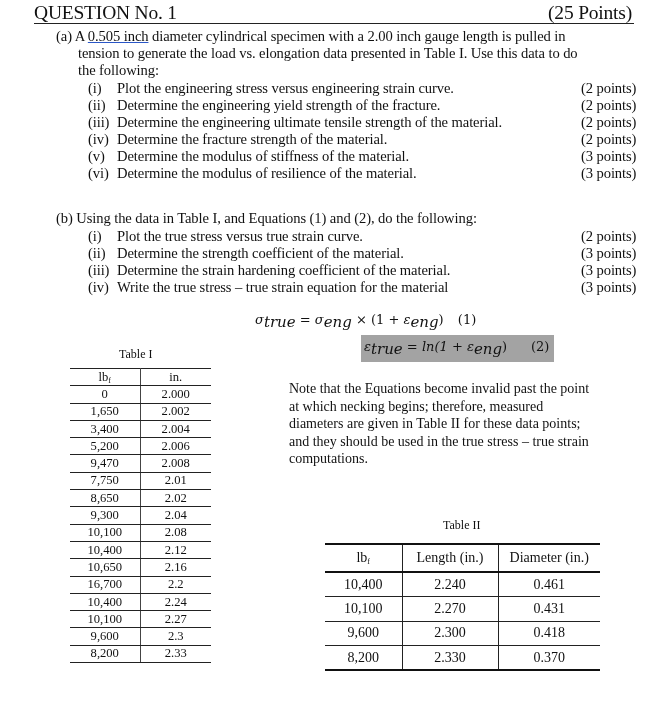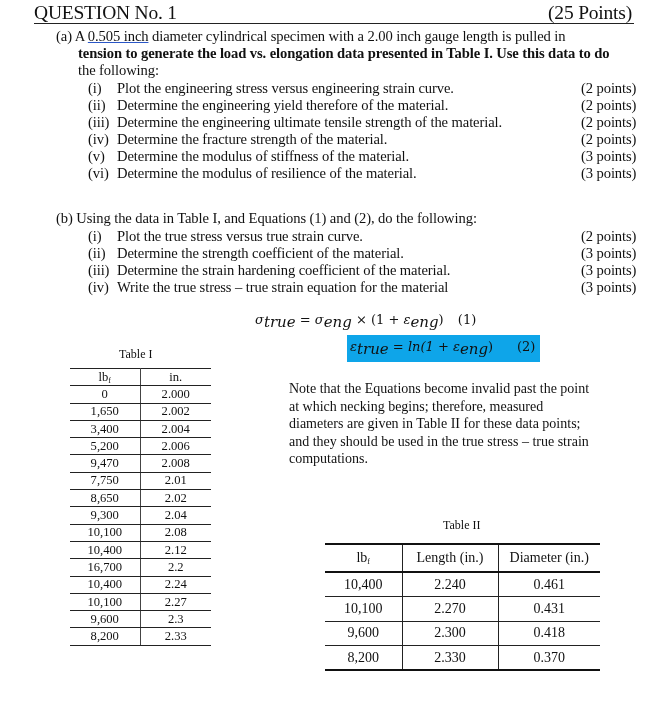--- a/index.html
+++ b/index.html
@@ -25,21 +25,21 @@
     .item-row { position: absolute; height: 17px; }
     .item-row .lbl { position: absolute; left: 0; }
     .item-row .txt { position: absolute; left: 29px; }
     .item-row .pts { position: absolute; }
 
     .eq {
       font-family: "DejaVu Serif", serif; font-style: italic; font-size: 13px; white-space: nowrap;
     }
     .eq .up { font-style: normal; }
     .eq sub { font-size: 15px; font-style: italic; vertical-align: -3px; }
-    .eq-box { background: #0ea5e9; }
+    .eq-box { background: #a3a3a3; margin-left: 14px; }
 
     .tcap {
       font-family: "Liberation Serif", serif; font-size: 12px;
     }
     table { border-collapse: collapse; }
     .t1 { font-family: "Liberation Serif", serif; font-size: 12.6px; }
     .t1 td {
       height: 17.3px; text-align: center; padding: 0;
       border-top: 1px solid #222; border-bottom: 1px solid #222;
     }
@@ -69,32 +69,32 @@
 
 <div class="abs q-header">
   <span class="title">QUESTION No. 1</span>
   <span class="points">(25 Points)</span>
 </div>
 
 <div class="abs body-text" style="left:56px; top:28px;">
   <span>(a)</span>
   <span>A </span><span class="link-u">0.505 inch</span><span> diameter cylindrical specimen with a 2.00 inch gauge length is pulled in</span>
 </div>
-<div class="abs body-text" style="left:78px; top:45px;font-weight:bold;">tension to generate the load vs. elongation data presented in Table I. Use this data to do</div>
+<div class="abs body-text" style="left:78px; top:45px;">tension to generate the load vs. elongation data presented in Table I. Use this data to do</div>
 <div class="abs body-text" style="left:78px; top:62px;">the following:</div>
 
 <div class="body-text">
   <div class="item-row" style="left:88px; top:80px;">
     <span class="lbl">(i)</span>
     <span class="txt">Plot the engineering stress versus engineering strain curve.</span>
     <span class="pts" style="left:493px;">(2 points)</span>
   </div>
   <div class="item-row" style="left:88px; top:97px;">
     <span class="lbl">(ii)</span>
-    <span class="txt">Determine the engineering yield therefore of the material.</span>
+    <span class="txt">Determine the engineering yield strength of the fracture.</span>
     <span class="pts" style="left:493px;">(2 points)</span>
   </div>
   <div class="item-row" style="left:88px; top:114px;">
     <span class="lbl">(iii)</span>
     <span class="txt">Determine the engineering ultimate tensile strength of the material.</span>
     <span class="pts" style="left:493px;">(2 points)</span>
   </div>
   <div class="item-row" style="left:88px; top:131px;">
     <span class="lbl">(iv)</span>
     <span class="txt">Determine the fracture strength of the material.</span>
@@ -187,20 +187,24 @@
         <td class="c1">9,300</td>
         <td class="c2">2.04</td>
       </tr>
   <tr>
         <td class="c1">10,100</td>
         <td class="c2">2.08</td>
       </tr>
   <tr>
         <td class="c1">10,400</td>
         <td class="c2">2.12</td>
+      </tr>
+  <tr>
+        <td class="c1">10,650</td>
+        <td class="c2">2.16</td>
       </tr>
   <tr>
         <td class="c1">16,700</td>
         <td class="c2">2.2</td>
       </tr>
   <tr>
         <td class="c1">10,400</td>
         <td class="c2">2.24</td>
       </tr>
   <tr>

